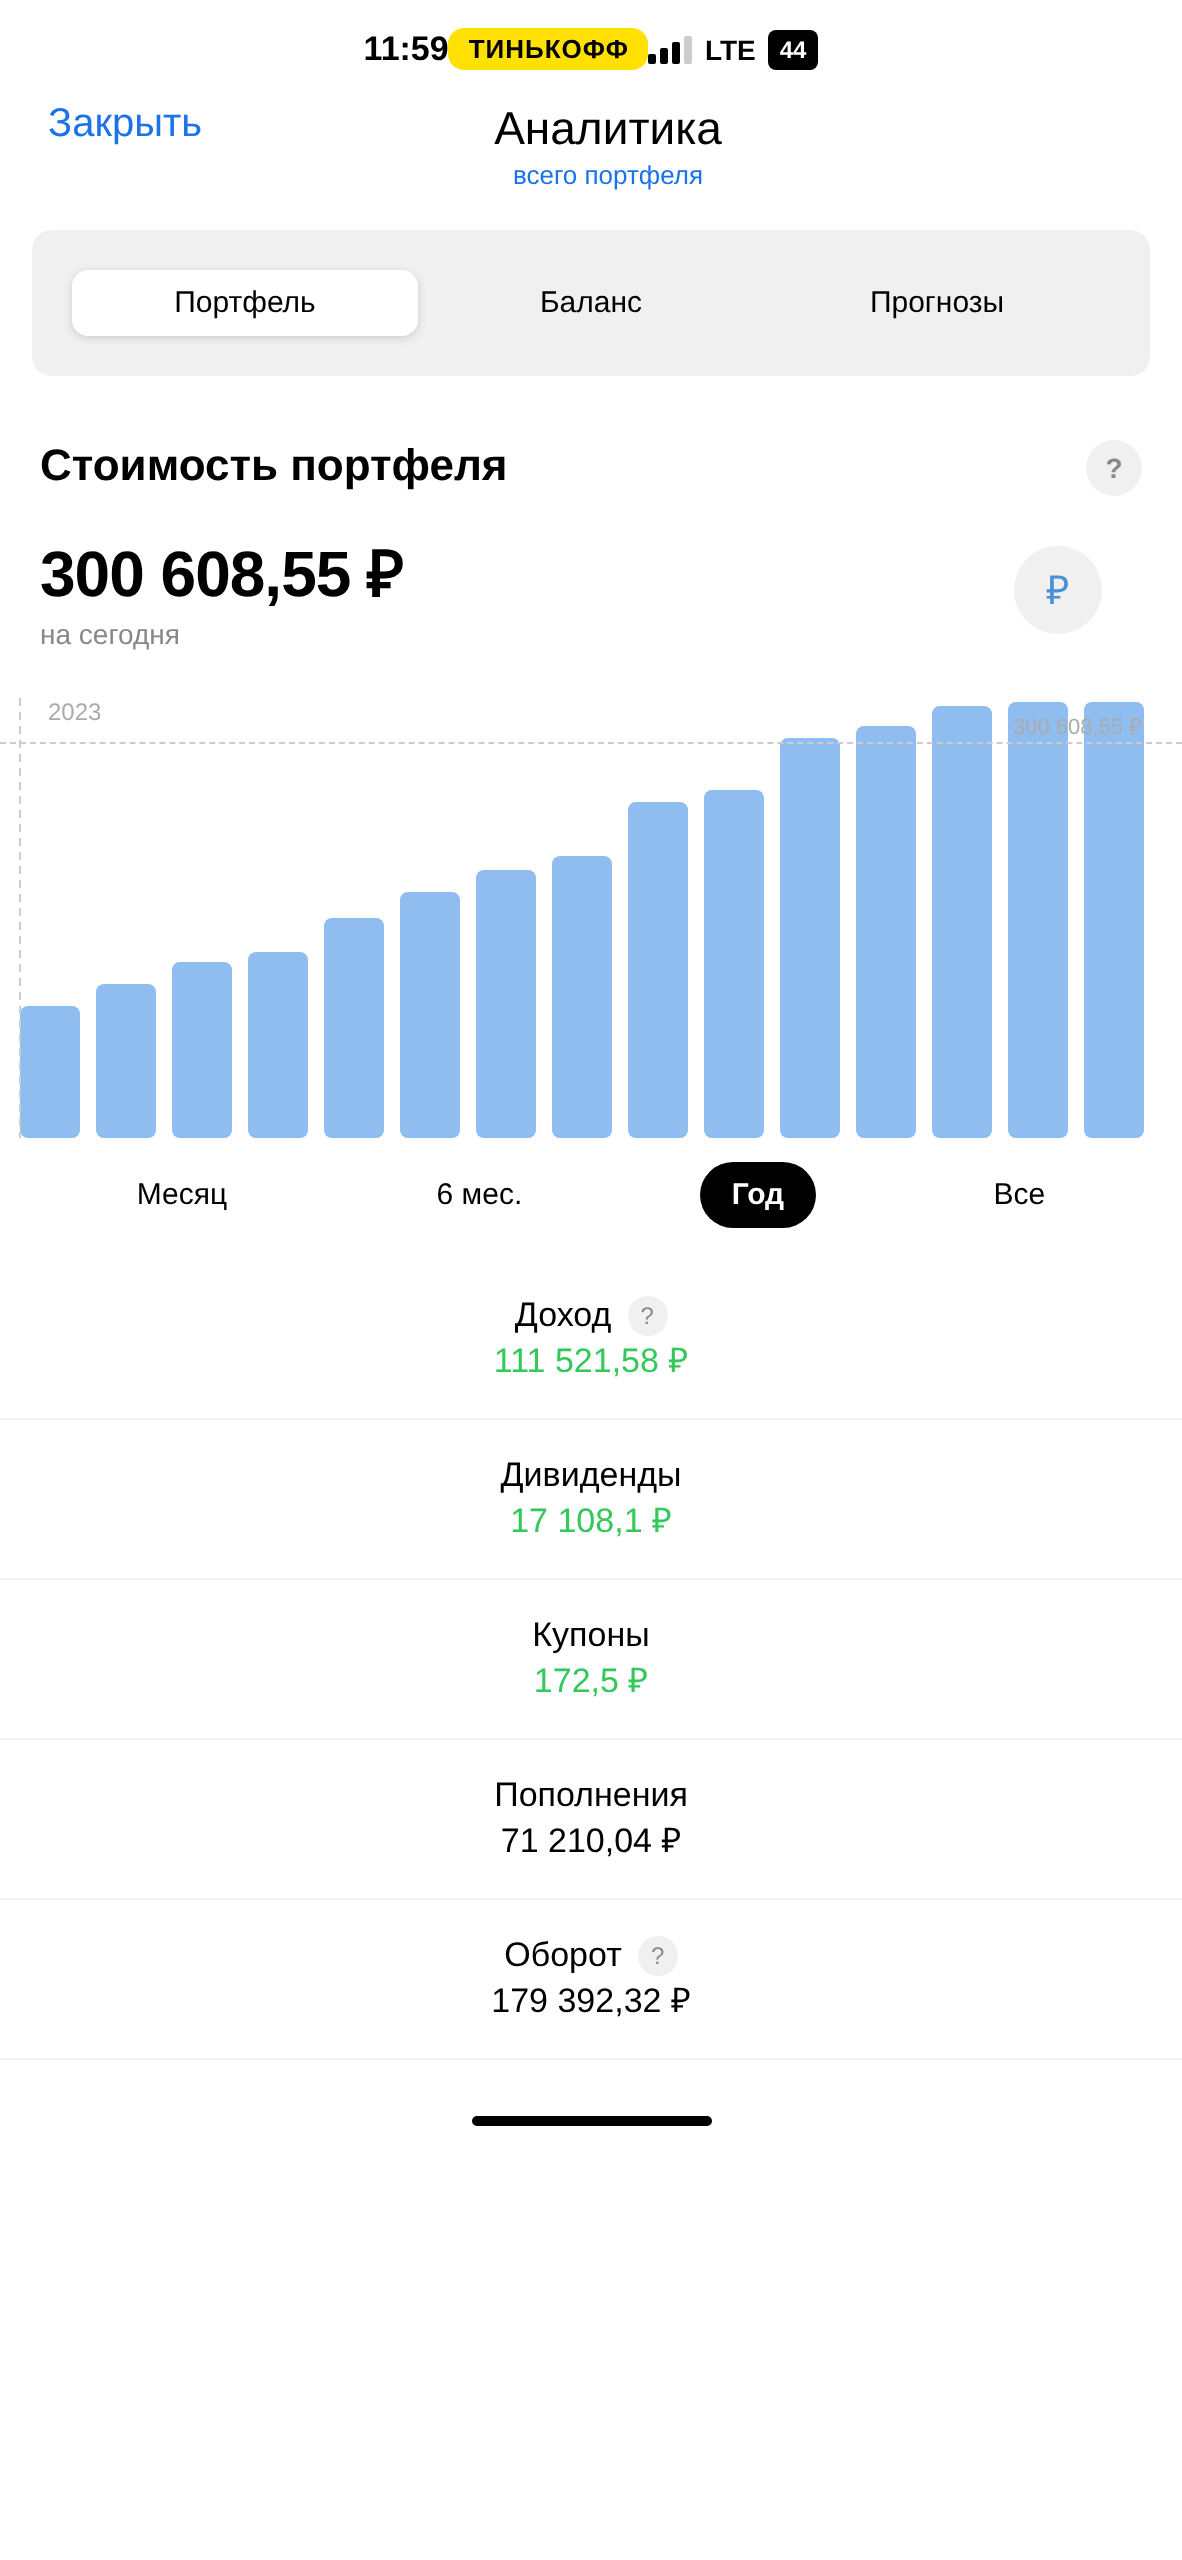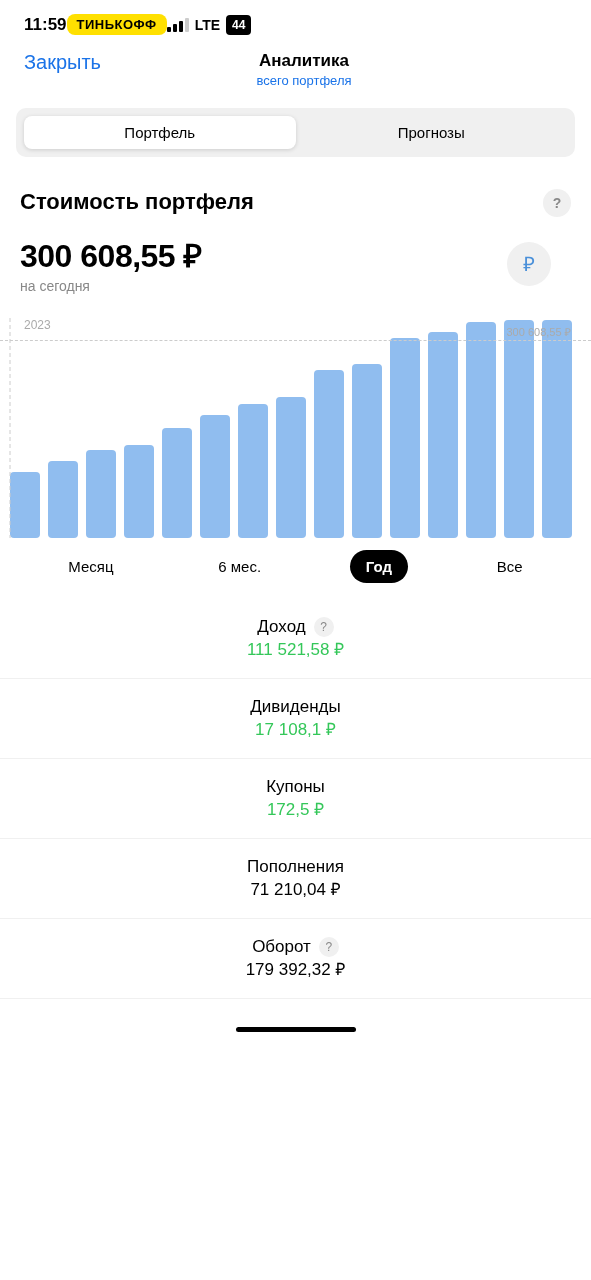--- a/index.html
+++ b/index.html
@@ -9,21 +9,21 @@
       min-height: 1280px;
       background: #ffffff;
       font-family: -apple-system, 'SF Pro Display', 'Helvetica Neue', Arial, sans-serif;
       color: #000;
       overflow-x: hidden;
     }
 
     
     .status-bar {
       display: flex;
-      justify-content: flex-start;
+      justify-content: center;
       align-items: center;
       padding: 14px 24px 8px 24px;
       background: #fff;
     }
     .status-time {
       font-size: 17px;
       font-weight: 600;
       color: #000;
     }
     .status-brand {
@@ -75,40 +75,40 @@
     .nav-close {
       font-size: 20px;
       color: #1A73E8;
       font-weight: 400;
       cursor: pointer;
     }
     .nav-title {
       text-align: center;
     }
     .nav-title-main {
-      font-size: 17px;
-      font-weight: 700;
+      font-size: 23px;
+      font-weight: 400;
       color: #000;
     }
     .nav-title-sub {
       font-size: 13px;
       color: #1A73E8;
       margin-top: 2px;
     }
     .nav-spacer {
       width: 60px;
     }
 
     
     .segment-control {
       display: flex;
       margin: 8px 16px 16px 16px;
       background: #f0f0f0;
       border-radius: 10px;
-      padding: 8px;
+      padding: 20px;
     }
     .segment-tab {
       flex: 1;
       text-align: center;
       padding: 8px 0;
       font-size: 15px;
       font-weight: 400;
       color: #000;
       border-radius: 8px;
       cursor: pointer;
@@ -308,20 +308,21 @@
   <span class="nav-close">Закрыть</span>
   <div class="nav-title">
     <div class="nav-title-main">Аналитика</div>
     <div class="nav-title-sub">всего портфеля</div>
   </div>
   <div class="nav-spacer"></div>
 </div>
 
 <div class="segment-control">
   <div class="segment-tab active">Портфель</div>
+  <div class="segment-tab">Баланс</div>
   <div class="segment-tab">Прогнозы</div>
 </div>
 
 <div class="section-title-row">
   <span class="section-title">Стоимость портфеля</span>
   <div class="help-icon">?</div>
 </div>
 
 <div class="portfolio-value">
   <div class="portfolio-value-row">

